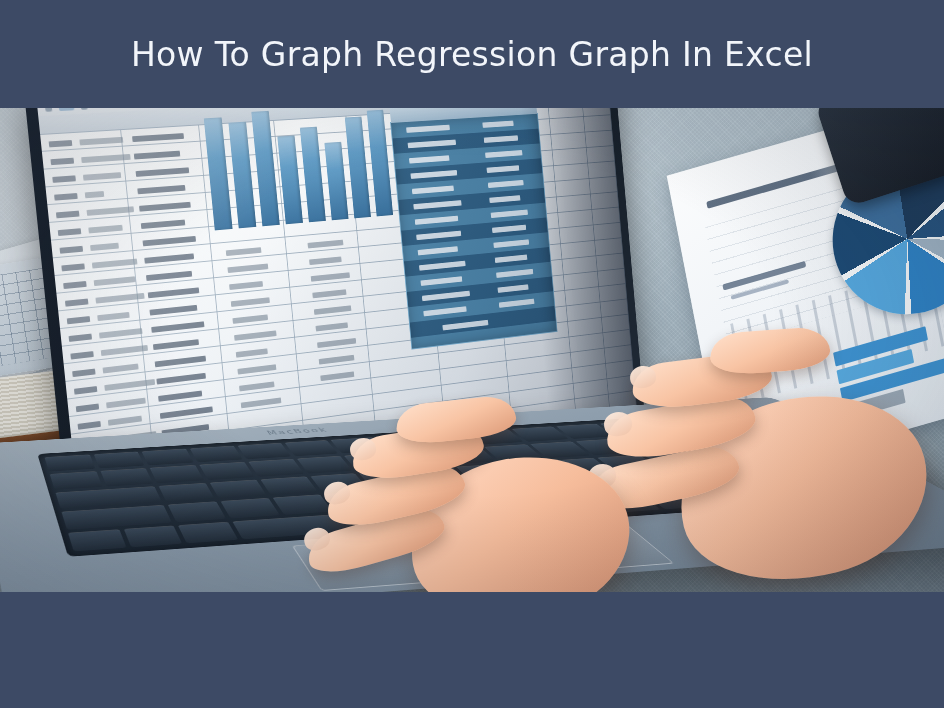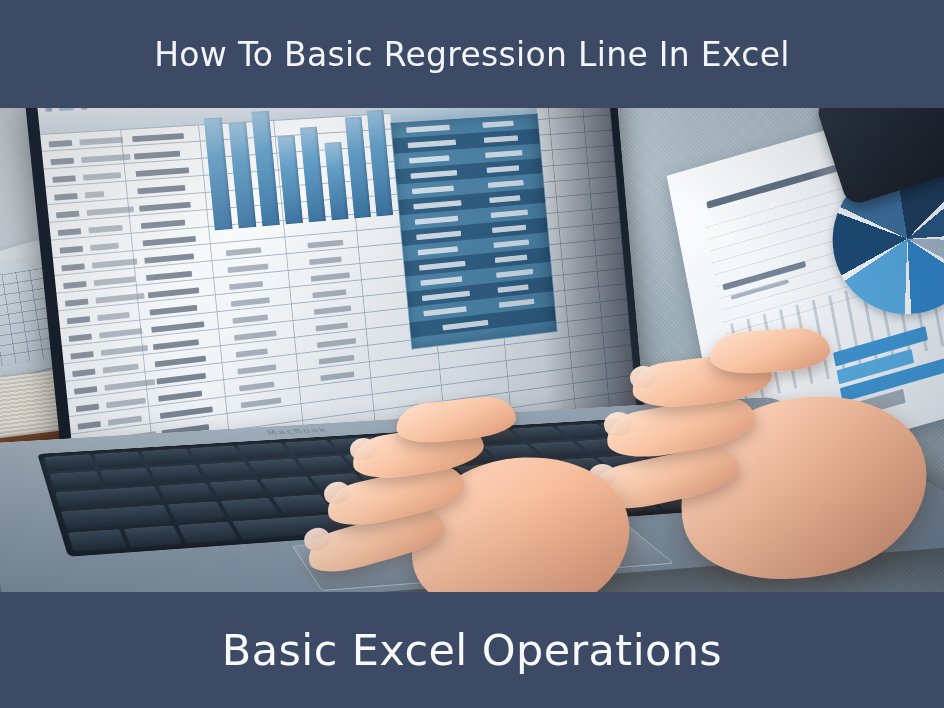--- a/index.html
+++ b/index.html
@@ -428,21 +428,21 @@
       radial-gradient(ellipse at 50% 45%, rgba(0,0,0,0) 45%, rgba(20,30,45,0.22) 100%);
     pointer-events: none;
   }
 </style>
 </head>
 <body>
 
 <div class="page">
 
   <div class="banner banner-top">
-    <div class="title-text">How To Basic Regression Line In Excel</div>
+    <div class="title-text">How To Graph Regression Graph In Excel</div>
   </div>
 
   <div class="photo">
 
     <div class="desk"></div>
     <div class="desk-texture"></div>
     <div class="desk-light"></div>
 
     <div class="paper-left">
       <div class="lines"></div>
@@ -708,17 +708,14 @@
       <div class="finger" style="left:26px;  top:66px;  width:140px; height:44px; transform:rotate(-13deg);"></div>
       <div class="nail" style="left:24px;  top:74px;  width:26px; height:22px; transform:rotate(-13deg);"></div>
       <div class="finger" style="left:52px;  top:22px;  width:132px; height:44px; transform:rotate(-9deg);"></div>
       <div class="nail" style="left:50px;  top:30px;  width:26px; height:22px; transform:rotate(-9deg);"></div>
       <div class="finger" style="left:96px;  top:-8px;  width:120px; height:40px; transform:rotate(-6deg);"></div>
     </div>
 
     <div class="photo-vignette"></div>
   </div>
 
-  <div class="banner banner-bottom">
-    <div class="subtitle-text">Basic Excel Operations</div>
-  </div>
 
 </div>
 
 </body></html>

